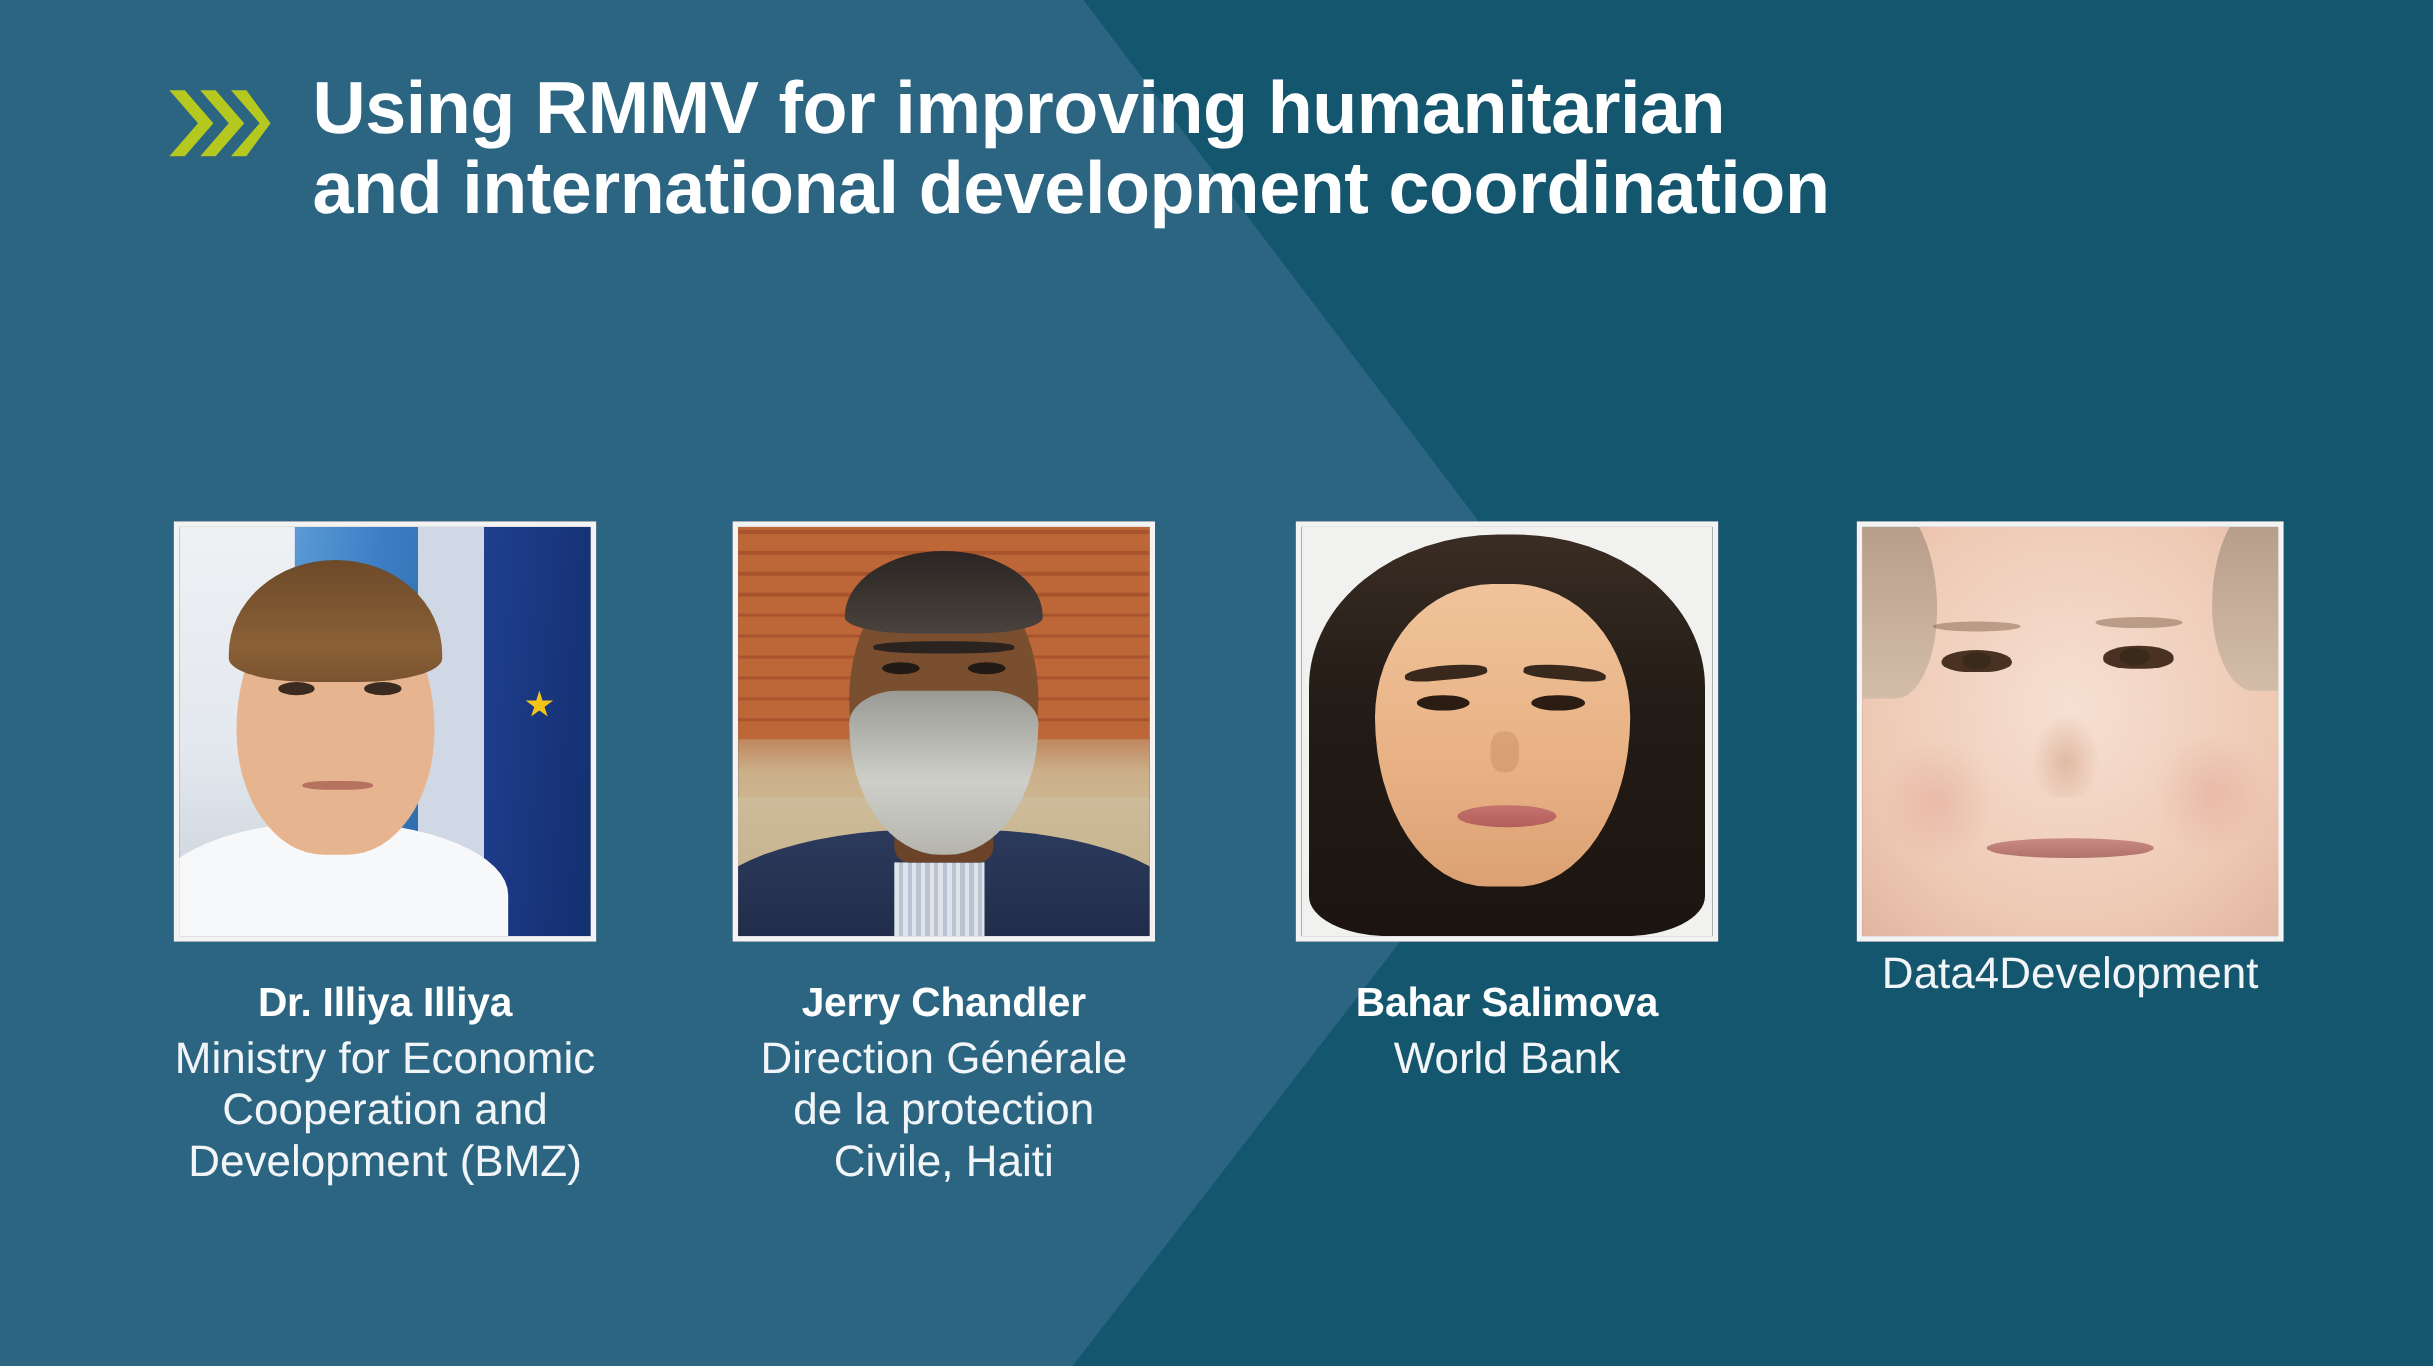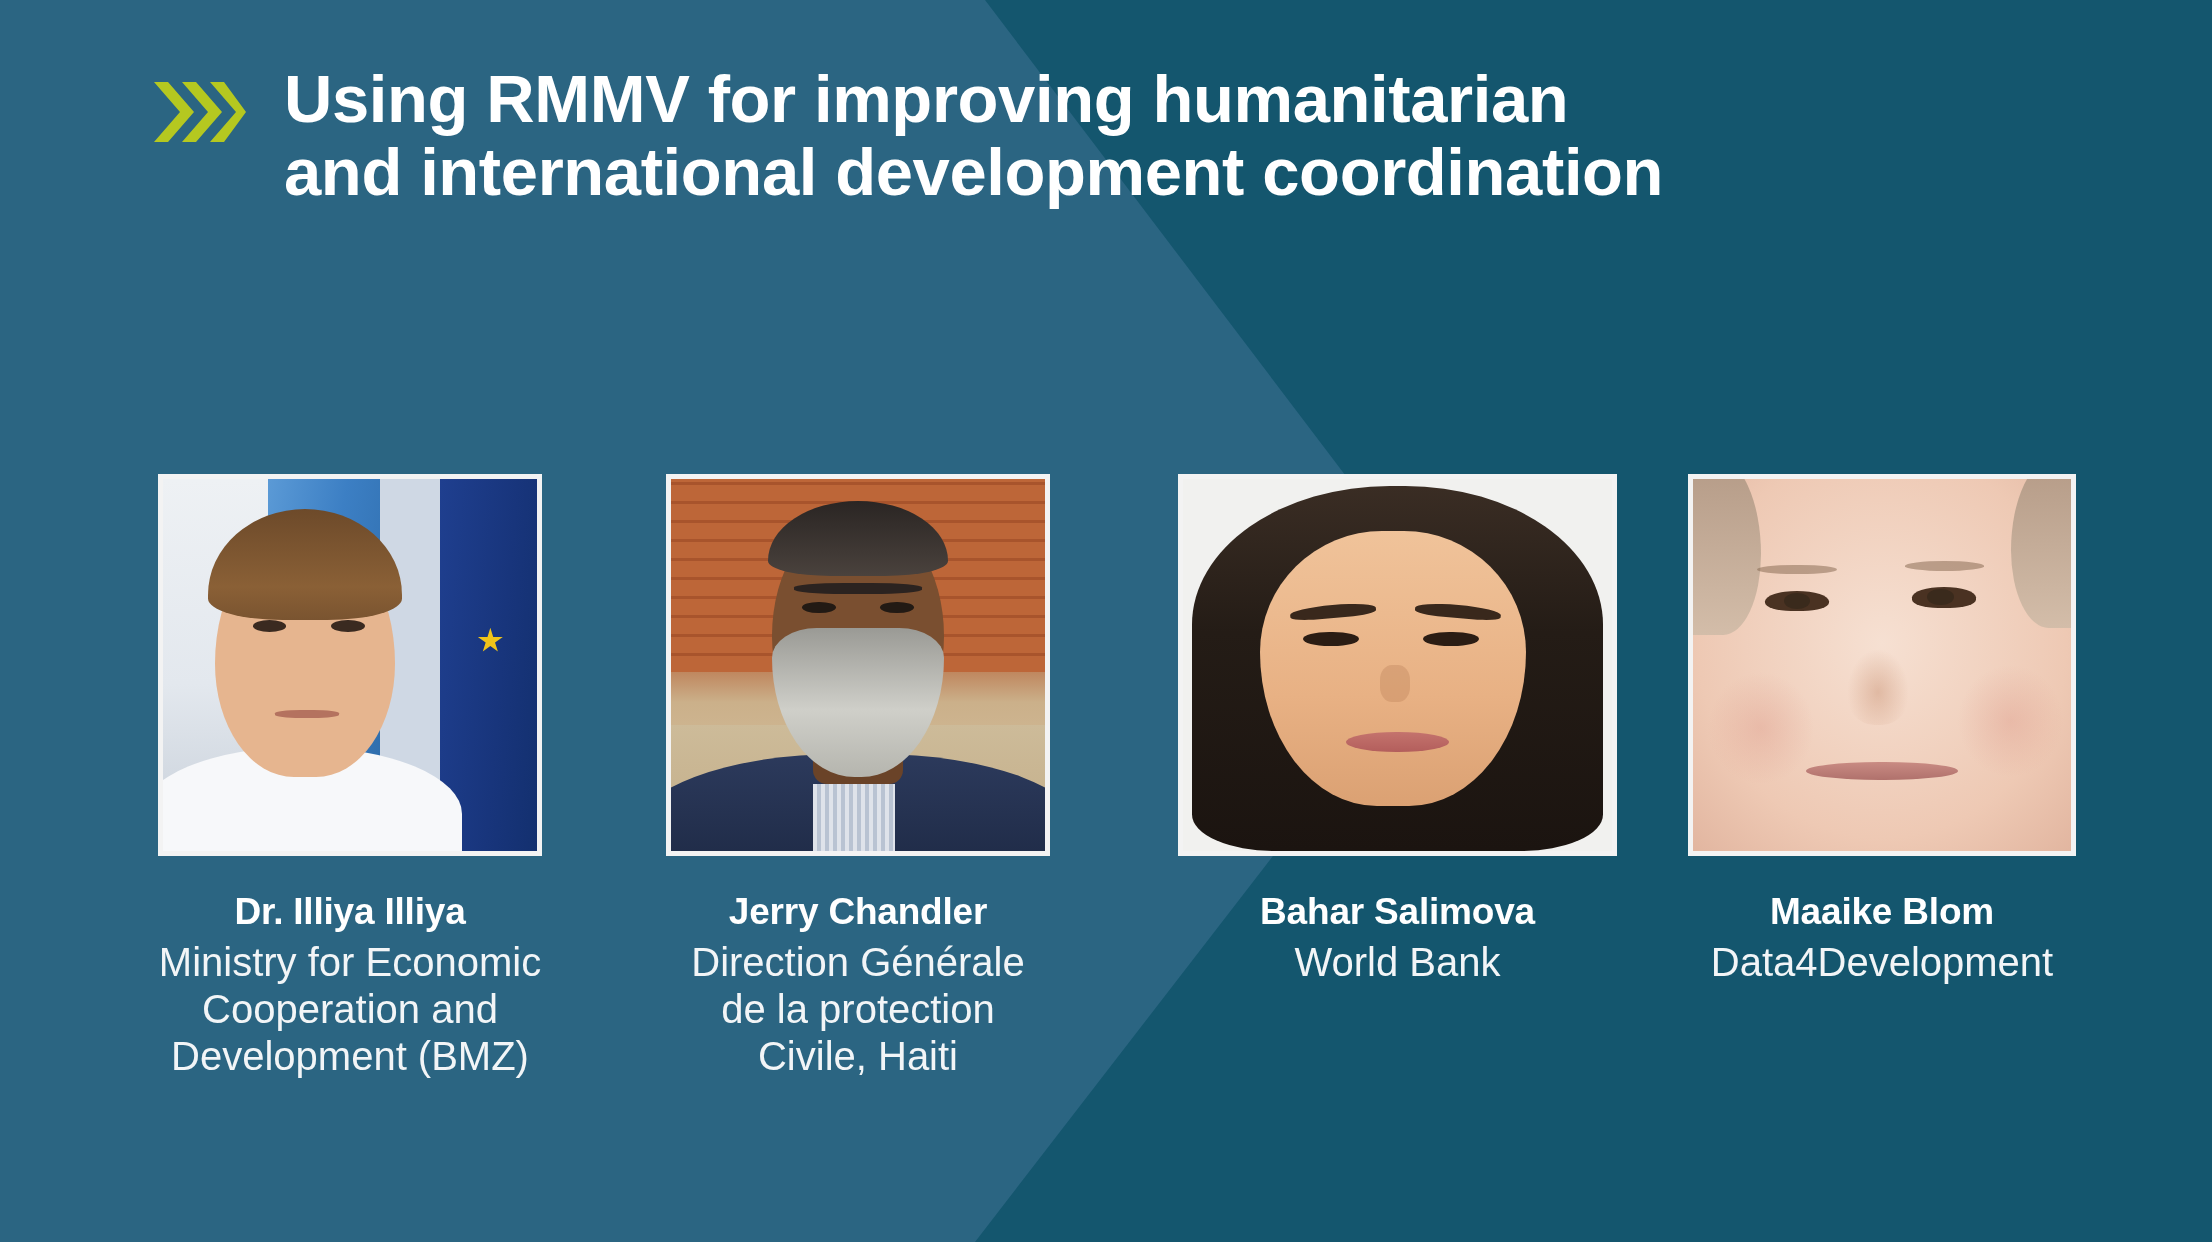--- a/index.html
+++ b/index.html
@@ -58,21 +58,21 @@
     display: flex;
     justify-content: flex-start;
   }
   .speaker {
     position: absolute;
     top: 0;
     text-align: center;
   }
   .speaker.s0 { left: 158px; width: 384px; }
   .speaker.s1 { left: 666px; width: 384px; }
-  .speaker.s2 { left: 1178px; width: 439px; }
+  .speaker.s2 { left: 1178px; width: 384px; }
   .speaker.s3 { left: 1688px; width: 388px; }
 
   .photo-frame {
     width: 100%;
     height: 382px;
     box-sizing: border-box;
     border: 5px solid #f3f3f3;
     background: #334;
     overflow: hidden;
     position: relative;
@@ -307,18 +307,17 @@
           <div class="p4-browL"></div>
             <div class="p4-browR"></div>
           <div class="p4-eyeL"></div>
             <div class="p4-eyeLp"></div>
           <div class="p4-eyeR"></div>
             <div class="p4-eyeRp"></div>
           <div class="p4-nose"></div>
             <div class="p4-mouth"></div>
         </div>
       </div>
-      <div class="speaker-name">Maaike Blom</div>
       <div class="speaker-org">Data4Development</div>
     </div>
 
   </div>
 </div>
 
 </body></html>

